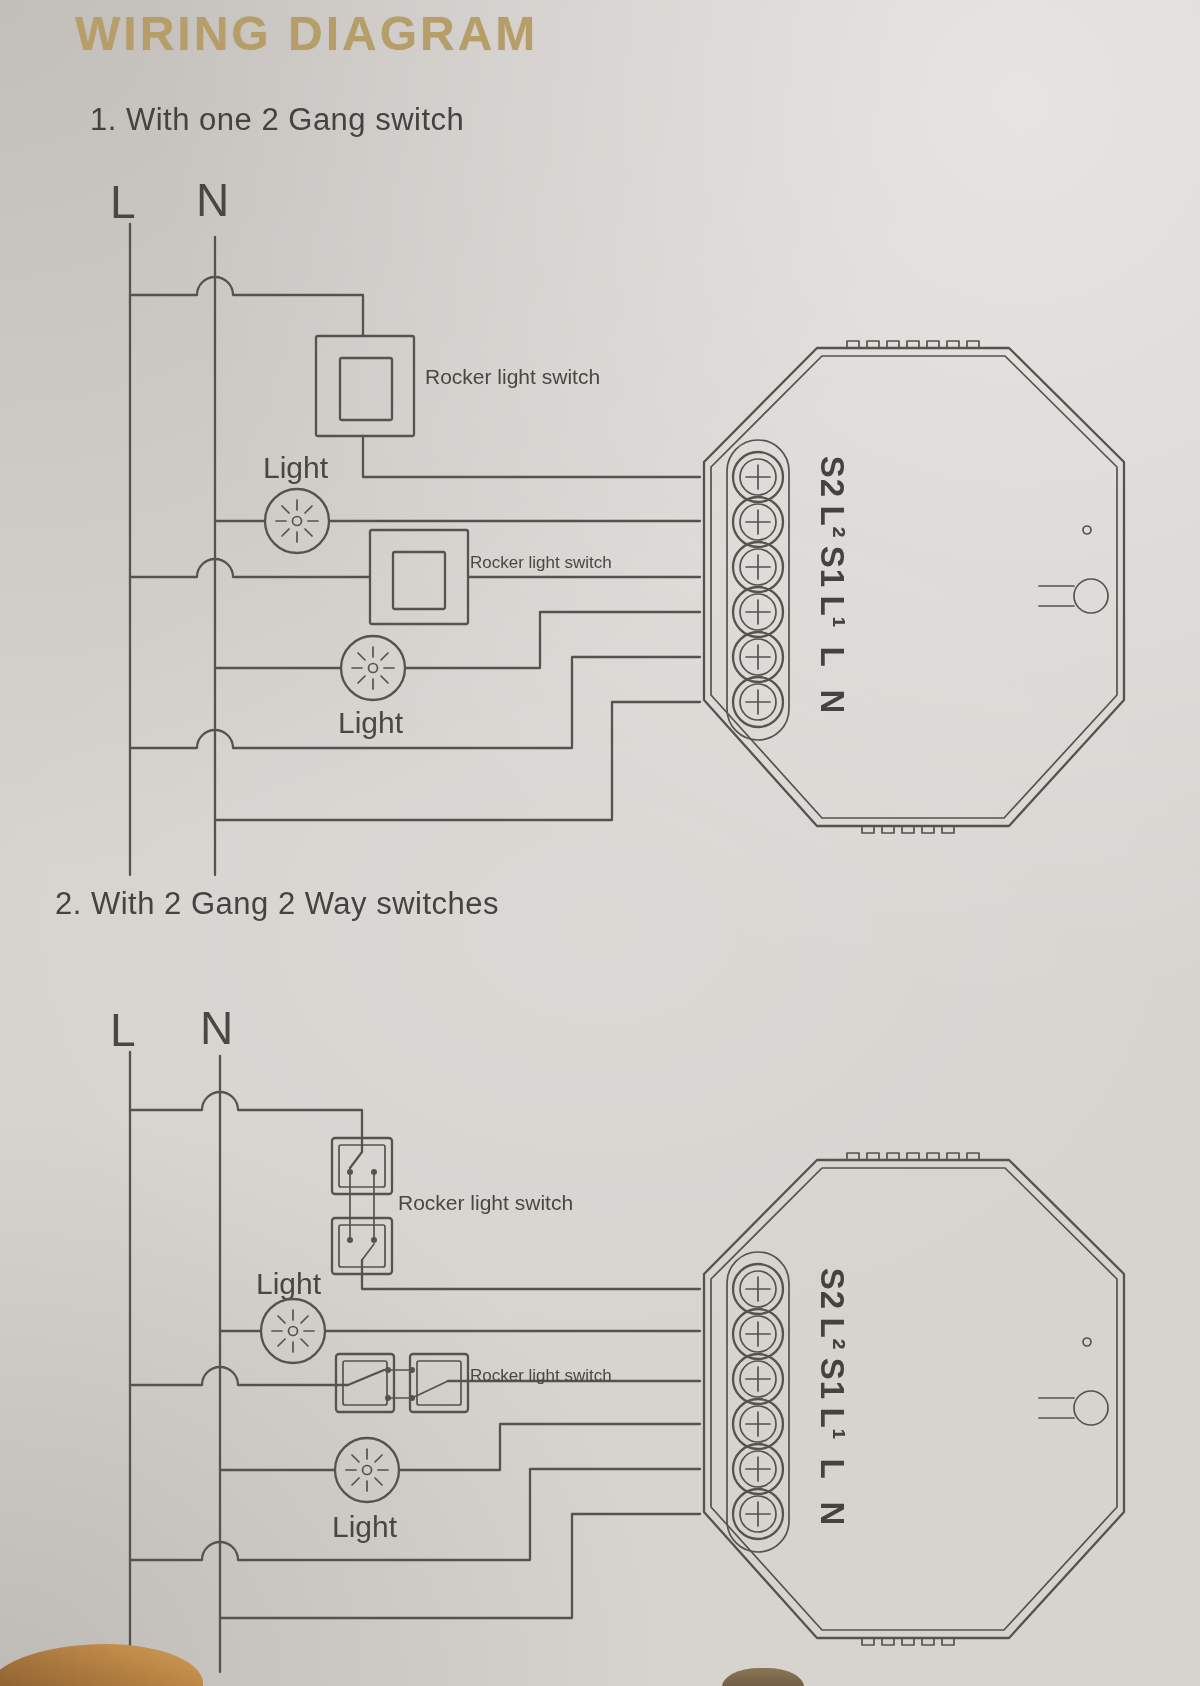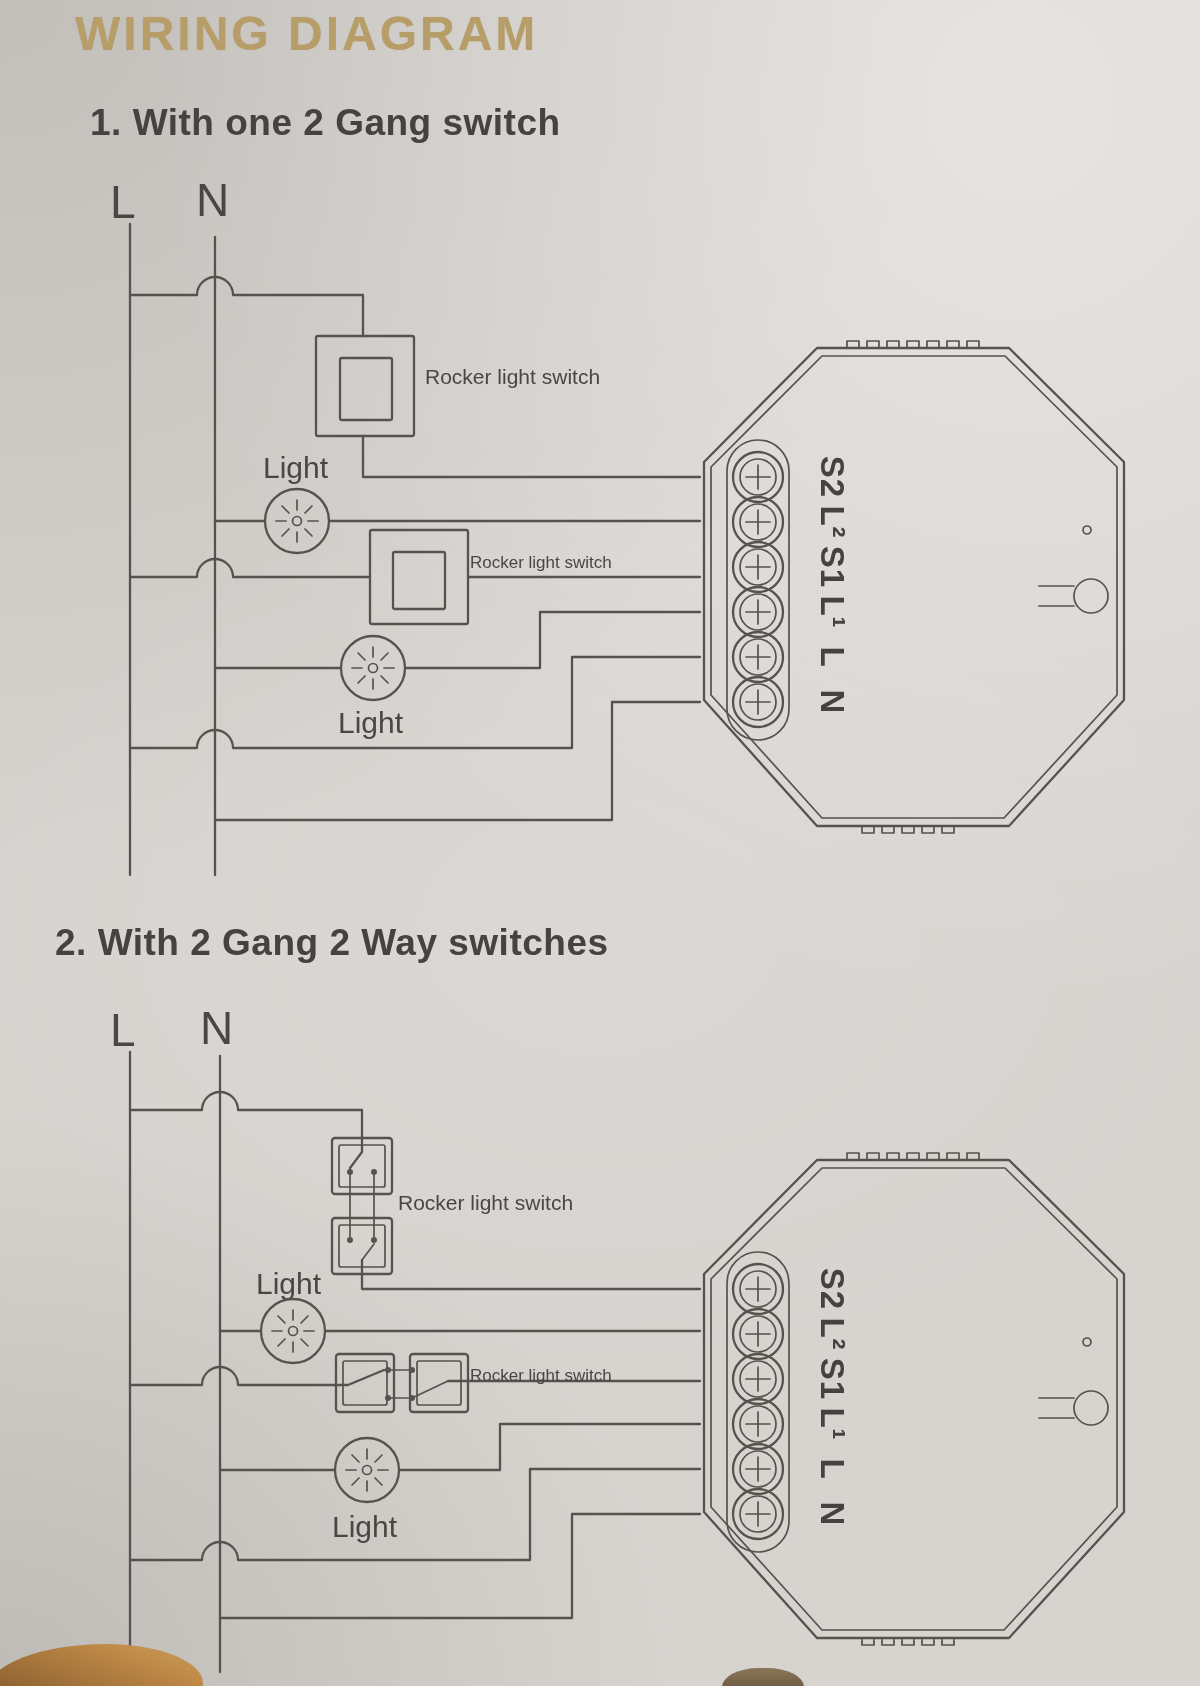--- a/index.html
+++ b/index.html
@@ -14,24 +14,24 @@
       var(--paper,#d7d4d0);
   }
   .page-title{
     position:absolute;left:75px;top:6px;
     font-size:48px;font-weight:bold;letter-spacing:3px;
     color:var(--title_gold,#b79e68);
     text-shadow:0 0 1px rgba(120,100,60,.25);
   }
   .section-heading{
     position:absolute;color:var(--heading,#45423f);
-    font-size:37px;font-weight:700;letter-spacing:.5px;
+    font-size:31px;font-weight:400;letter-spacing:.5px;
   }
   #heading-1{left:90px;top:102px;}
-  #heading-2{left:55px;top:886px;margin-top:36px;}
+  #heading-2{left:55px;top:886px;}
   svg{position:absolute;left:0;top:0;}
   .ink{stroke:var(--ink,#56524d);fill:none;stroke-width:2.3;stroke-linecap:round;stroke-linejoin:round;}
   .ink-thin{stroke:var(--ink,#56524d);fill:none;stroke-width:1.7;stroke-linecap:round;stroke-linejoin:round;}
   .dot{fill:var(--ink,#56524d);stroke:none;}
   text{fill:#4a4743;}
   .busLabel{font-size:46px;font-weight:500;}
   .lightLabel{font-size:30px;}
   .swLabel1{font-size:21px;}
   .swLabel2{font-size:17px;}
   .termLabel{font-size:33px;font-weight:bold;letter-spacing:1px;fill:#454240;}

